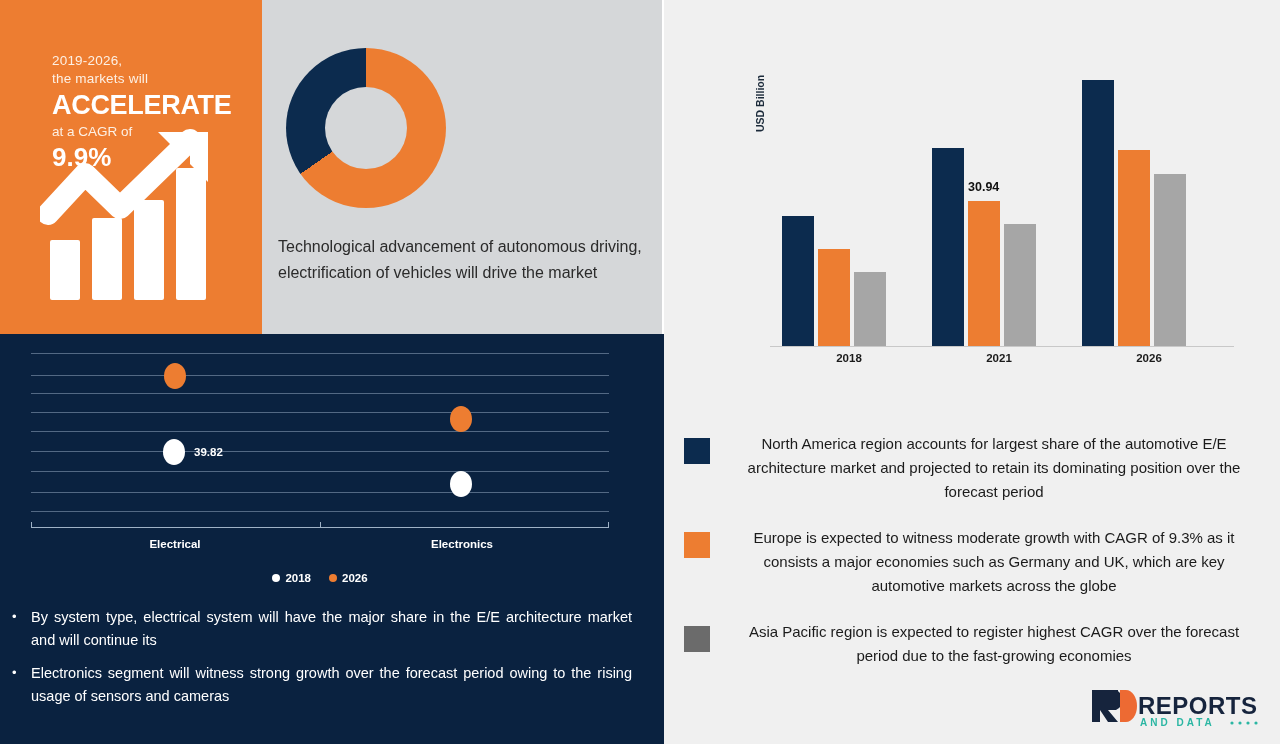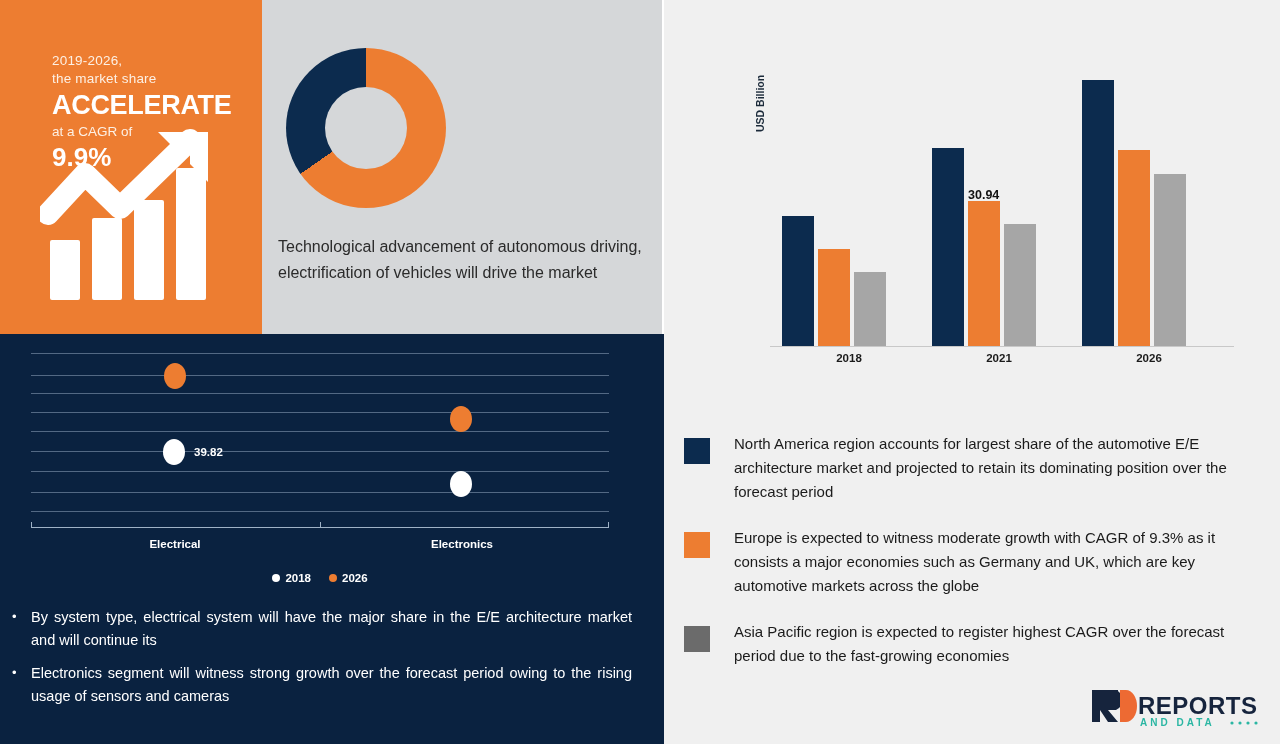--- a/index.html
+++ b/index.html
@@ -85,21 +85,21 @@
   }
   .bar-legend{
     position:absolute;left:86px;top:370px;width:470px;
     display:flex;justify-content:center;gap:24px;align-items:center;
   }
   .lg-item{display:flex;align-items:center;gap:6px;font-size:11.5px;font-weight:700;color:#1b1b1b;}
   .lg-sq{width:10px;height:10px;display:inline-block;}
 
   
   .callouts{position:absolute;left:20px;top:432px;width:576px;}
-  .callout{display:flex;gap:24px;margin-bottom:22px;}
+  .callout{display:flex;gap:18px;margin-bottom:22px;text-align:center;}
   .co-sq{width:26px;height:26px;flex:0 0 26px;margin-top:6px;}
   .co-text{font-size:15px;line-height:24px;color:#1b1b1b;}
 
   
   .logo{position:absolute;right:14px;bottom:14px;width:176px;height:46px;}
 
   
   .dotplot{position:absolute;left:0;top:0;width:664px;height:200px;}
   .gridline{position:absolute;left:31px;width:578px;height:1px;background:#8fa4bb;opacity:.55;}
   .dp-axis{position:absolute;left:31px;top:193px;width:578px;height:1px;background:#9fb2c6;}
@@ -127,21 +127,21 @@
   .dp-bul-text{font-size:14.5px;line-height:23px;color:#ffffff;text-align:justify;}
 </style>
 </head>
 <body>
 
 <div class="page">
 
   <div class="panel-cagr">
     <div class="cagr-text">
       <div class="cagr-l1">2019-2026,</div>
-      <div class="cagr-l2">the market share</div>
+      <div class="cagr-l2">the markets will</div>
       <div class="cagr-big">ACCELERATE</div>
       <div class="cagr-l3">at a CAGR of</div>
       <div class="cagr-pct">9.9%</div>
     </div>
 
     <svg class="growth-icon" viewBox="0 0 200 180">
 
       <rect x="10" y="112" width="30" height="60" rx="2" fill="#ffffff"></rect>
       <rect x="52" y="90" width="30" height="82" rx="2" fill="#ffffff"></rect>
       <rect x="94" y="72" width="30" height="100" rx="2" fill="#ffffff"></rect>
@@ -226,21 +226,21 @@
         <div class="group" style="left:8px">
           <div class="bar na" style="height:130px"></div>
           <div class="bar eu" style="height:97px"></div>
           <div class="bar ap" style="height:74px"></div>
         </div>
 
         <div class="group" style="left:158px">
           <div class="bar na" style="height:198px"></div>
           <div class="bar eu" style="height:145px"></div>
           <div class="bar ap" style="height:122px"></div>
-          <div class="bar-label" style="left:38px;bottom:144px">30.94</div>
+          <div class="bar-label" style="left:38px;bottom:152px">30.94</div>
         </div>
 
         <div class="group" style="left:308px">
           <div class="bar na" style="height:266px"></div>
           <div class="bar eu" style="height:196px"></div>
           <div class="bar ap" style="height:172px"></div>
         </div>
       </div>
 
       <div class="axis"></div>

